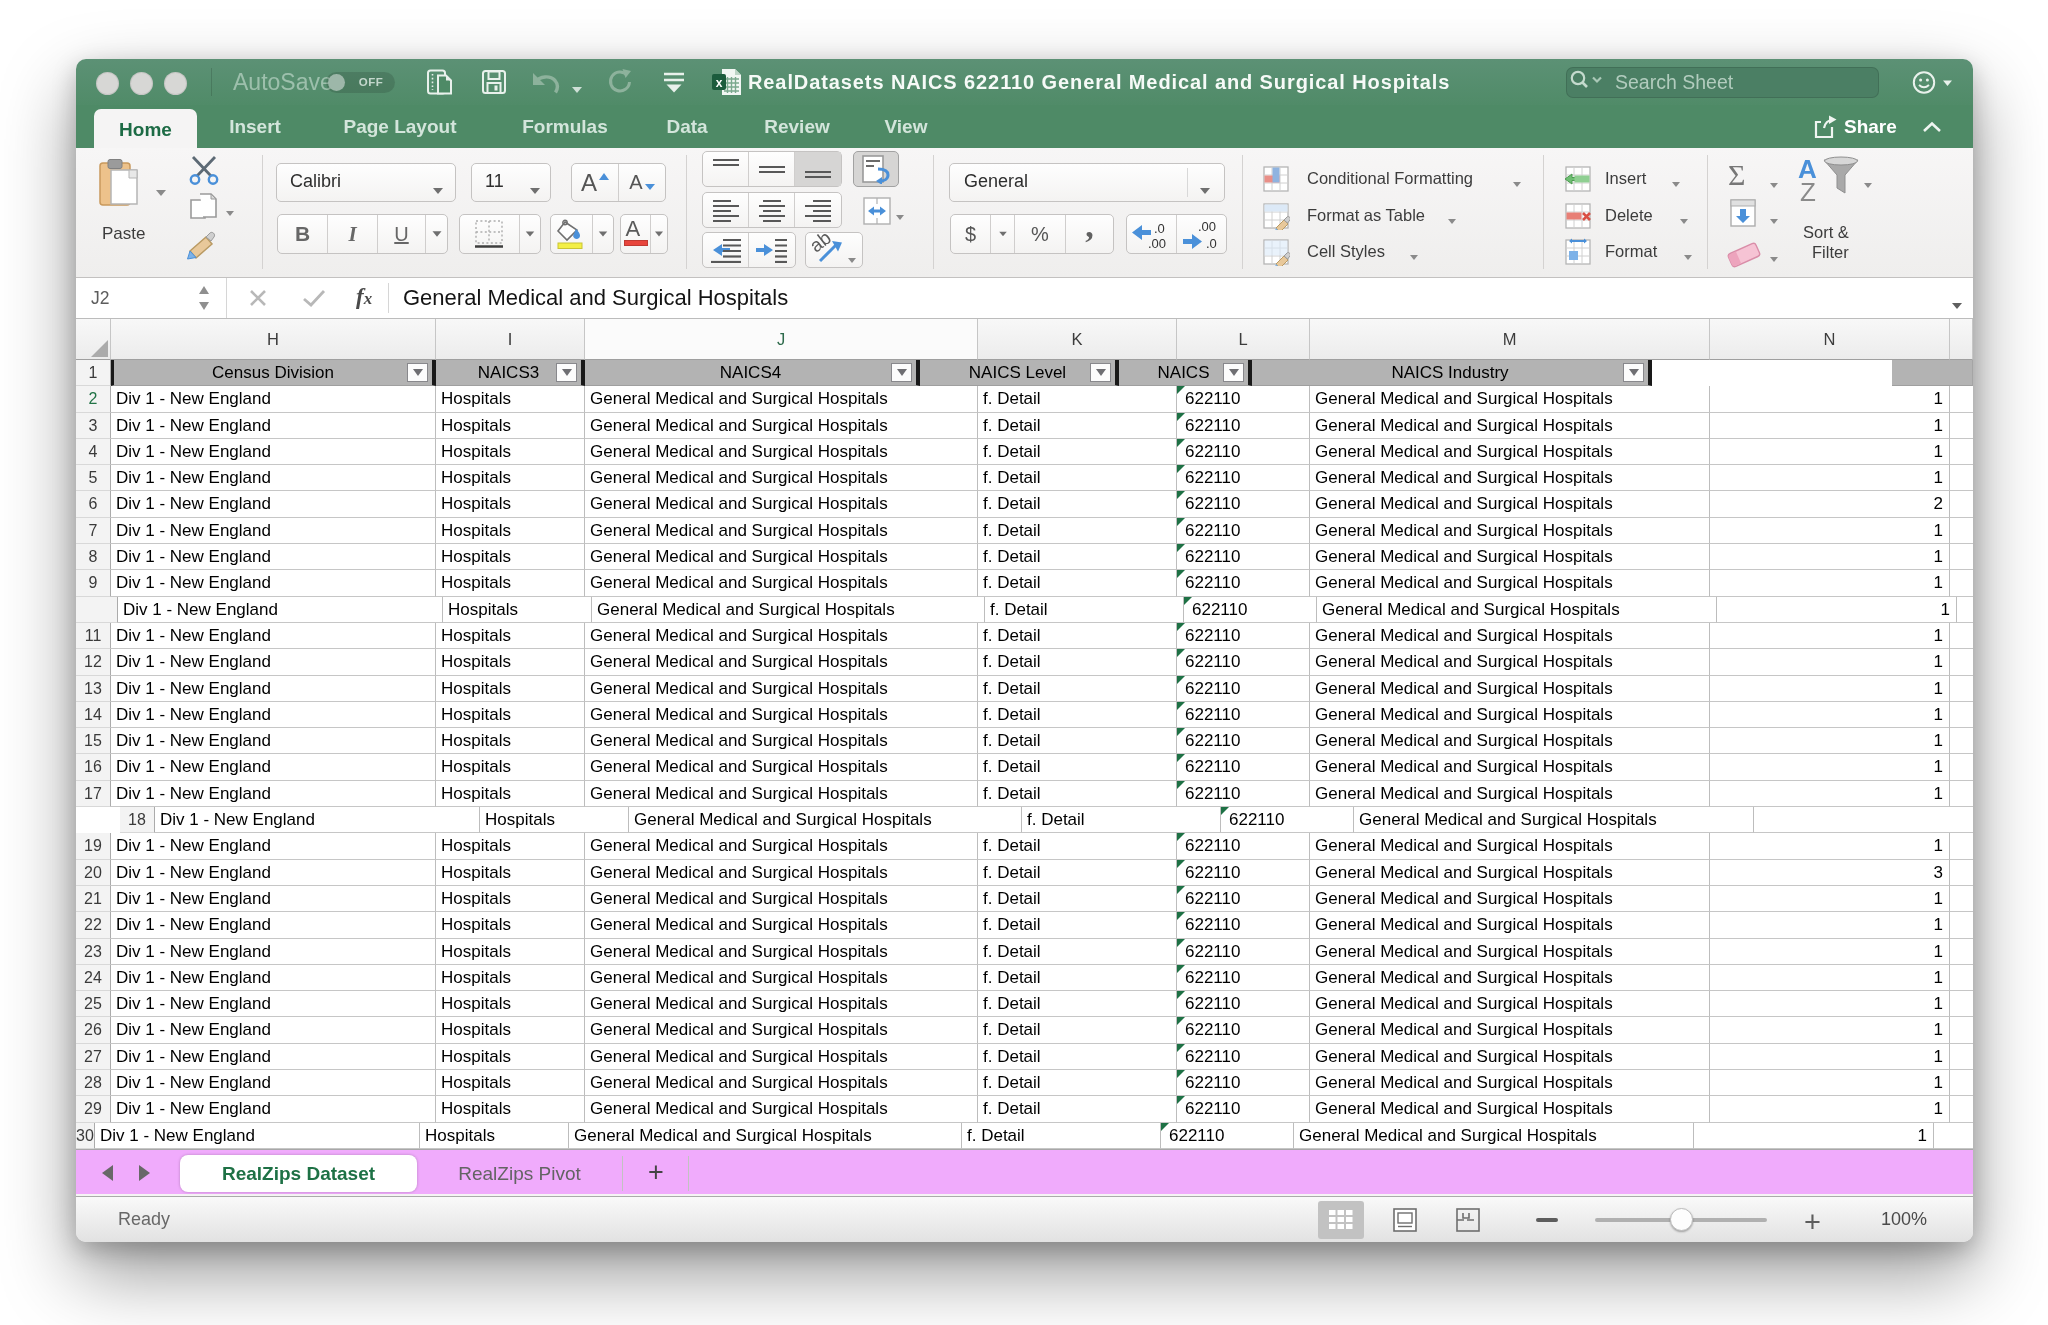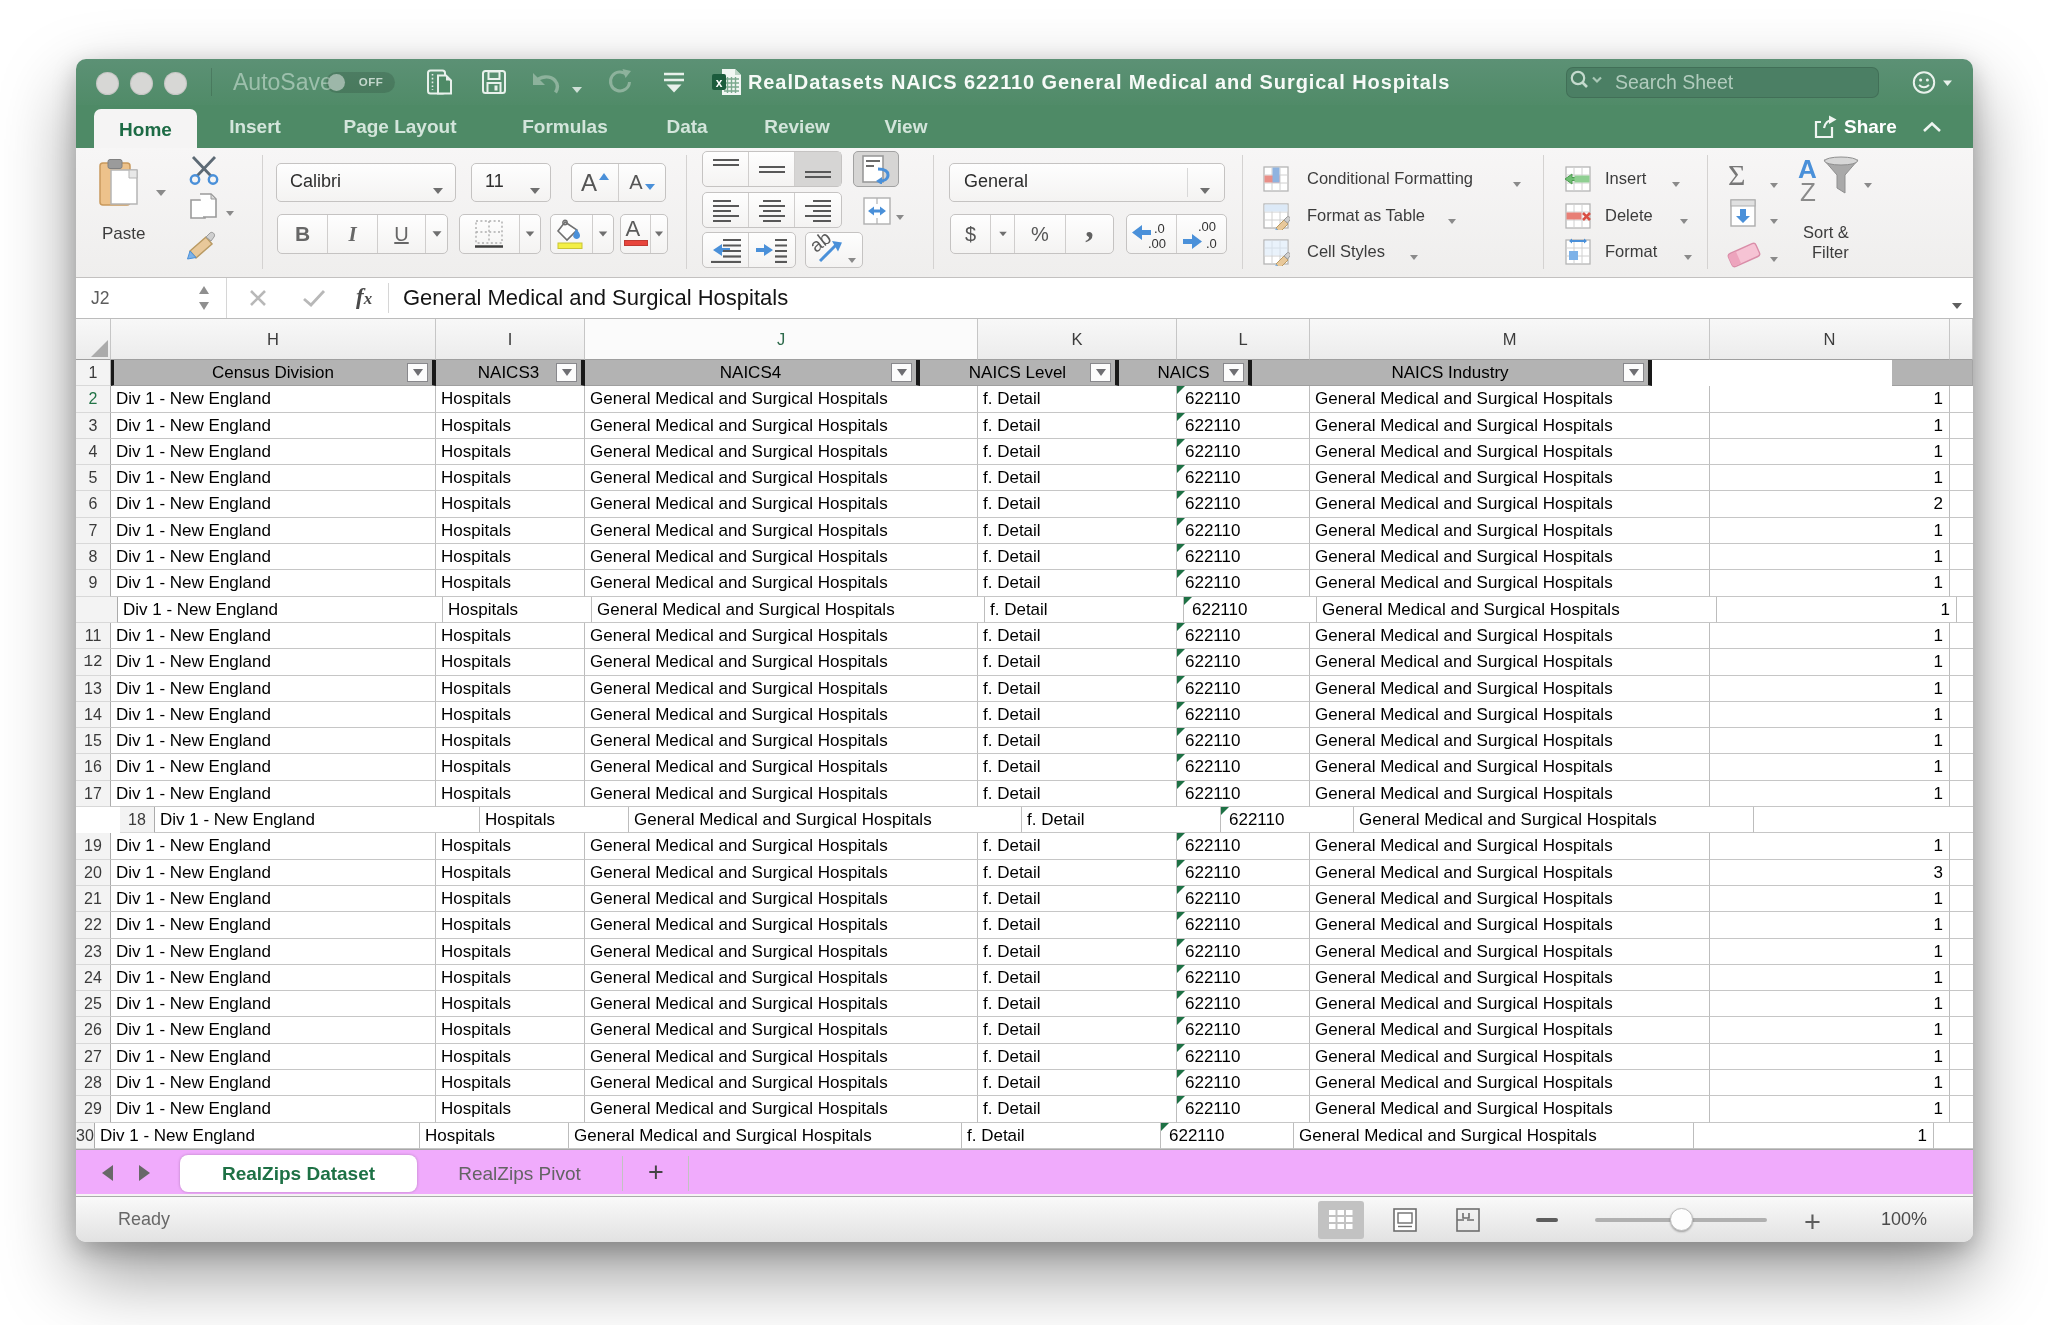--- a/index.html
+++ b/index.html
@@ -619,21 +619,21 @@
         <div class="dc" style="width:325px">Div 1 - New England</div>
         <div class="dc" style="width:149px">Hospitals</div>
         <div class="dc" style="width:393px">General Medical and Surgical Hospitals</div>
         <div class="dc" style="width:199px">f. Detail</div>
         <div class="dc" style="width:133px;padding-left:8px"><span class="etri"></span>622110</div>
         <div class="dc" style="width:400px">General Medical and Surgical Hospitals</div>
         <div class="dc dcr" style="width:240px">1</div>
         <div class="dc" style="width:23px;flex:1 1 auto;border-right:none"></div>
       </div>
       <div class="grow drow">
-        <div class="rn" style="width:35px;font-family:Liberation Mono, monospace;">12</div>
+        <div class="rn" style="width:35px;">12</div>
         <div class="dc" style="width:325px">Div 1 - New England</div>
         <div class="dc" style="width:149px">Hospitals</div>
         <div class="dc" style="width:393px">General Medical and Surgical Hospitals</div>
         <div class="dc" style="width:199px">f. Detail</div>
         <div class="dc" style="width:133px;padding-left:8px"><span class="etri"></span>622110</div>
         <div class="dc" style="width:400px">General Medical and Surgical Hospitals</div>
         <div class="dc dcr" style="width:240px">1</div>
         <div class="dc" style="width:23px;flex:1 1 auto;border-right:none"></div>
       </div>
       <div class="grow drow">

